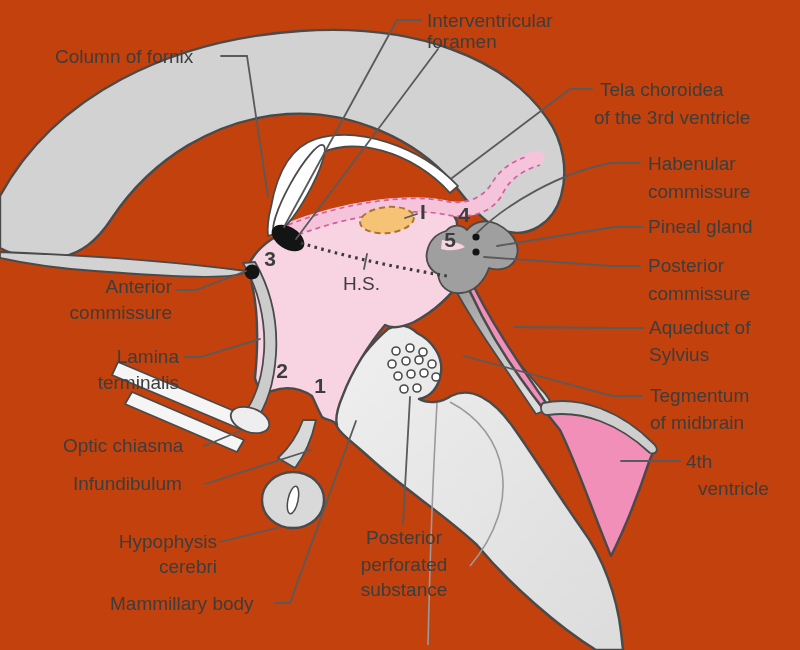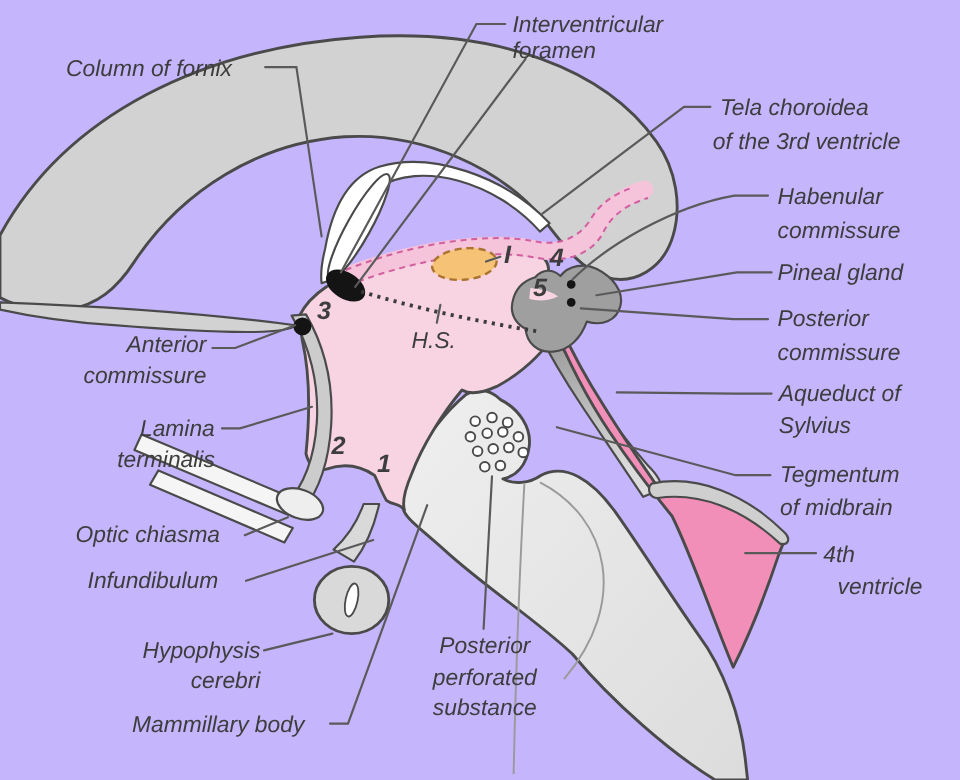--- a/index.html
+++ b/index.html
@@ -1,17 +1,17 @@
 <!DOCTYPE html>
 <html><head>
 <meta charset="utf-8">
 <style>
   html,body{margin:0;padding:0;background:#ffffff;}
-  .stage{position:relative;width:800px;height:650px;background:#c4b5fd;overflow:hidden;
-         font-family:"Liberation Sans",sans-serif;font-style:italic;}
+  .stage{position:relative;width:800px;height:650px;background:#c2410c;overflow:hidden;
+         font-family:"Liberation Sans",sans-serif;}
   svg{position:absolute;left:0;top:0;}
   .outline{stroke:#4a4a4a;stroke-width:2.4;stroke-linejoin:round;}
   .thin-outline{stroke:#4a4a4a;stroke-width:1.8;stroke-linejoin:round;}
   .leader{stroke:#5a5a5a;stroke-width:1.8;fill:none;stroke-linecap:round;}
   .lbl{font-family:"Liberation Sans",sans-serif;font-size:19px;fill:#3d3d3d;font-weight:500;}
   .num{font-family:"Liberation Sans",sans-serif;font-size:21px;fill:#3d3d3d;font-weight:600;}
   .internal{stroke:#9a9a9a;stroke-width:1.6;fill:none;}
 </style>
 </head>
 <body>

